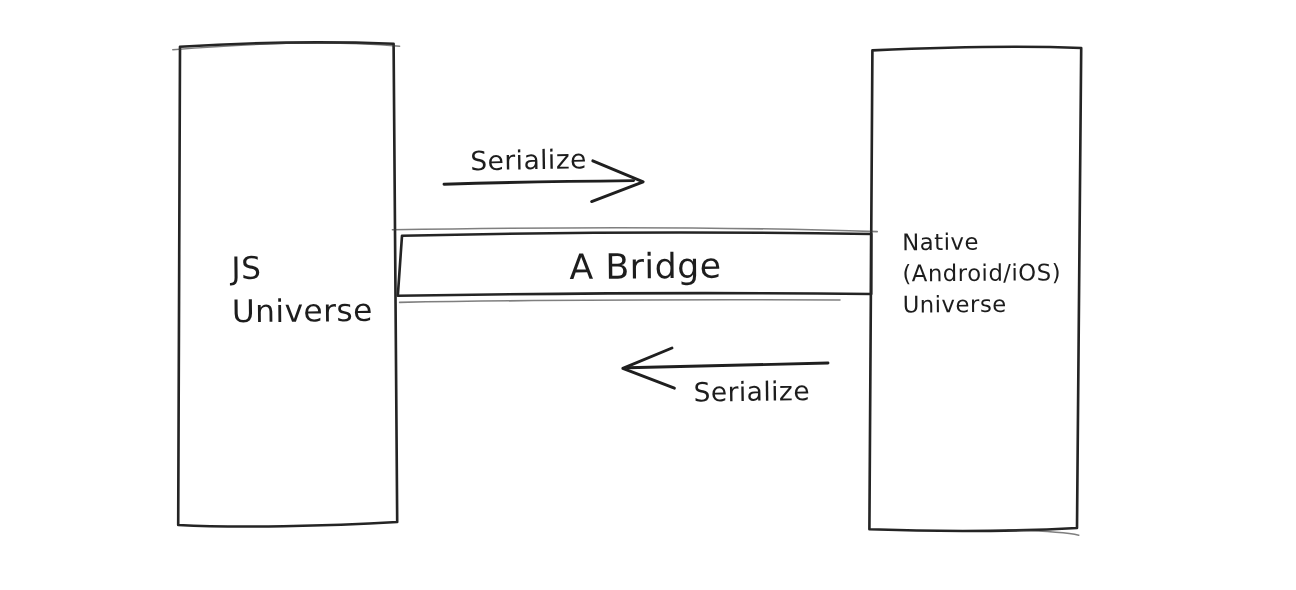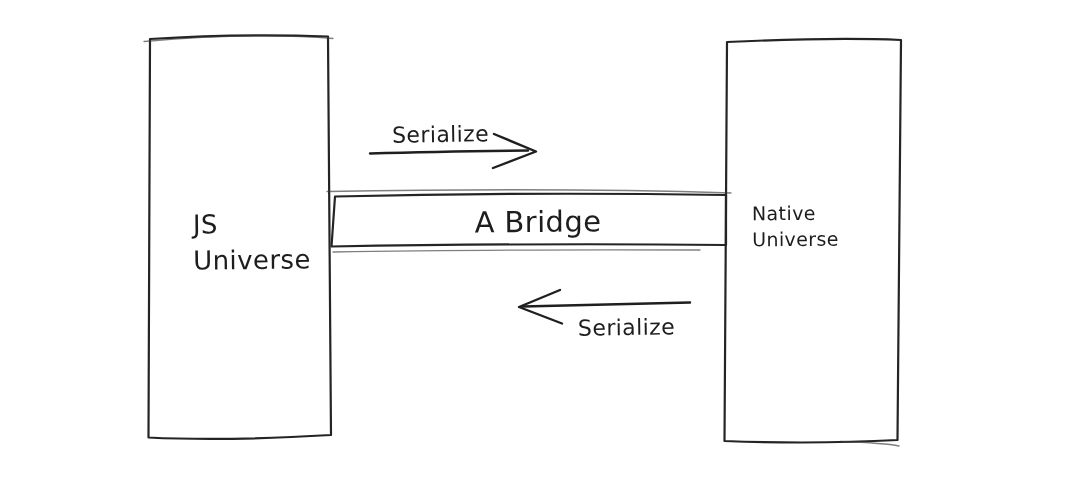--- a/index.html
+++ b/index.html
@@ -30,21 +30,21 @@
   }
   .box-label-left {
     left: 193px;
     top: 206px;
     font-size: 26px;
     line-height: 36px;
     transform: rotate(-0.6deg);
   }
   .box-label-right {
     left: 752px;
-    top: 200px;
+    top: 189px;
     font-size: 19px;
     line-height: 26px;
     transform: rotate(-0.4deg);
   }
   .bridge-label {
     left: 332px;
     top: 197px;
     width: 396px;
     height: 50px;
     display: flex;
@@ -123,20 +123,21 @@
     </g>
   </svg>
 
   <div class="label box-label-left">
     <div>JS</div>
     <div>Universe</div>
   </div>
 
   <div class="label box-label-right">
     <div>Native</div>
+    <div>(Android/iOS)</div>
     <div>Universe</div>
   </div>
 
   <div class="label bridge-label">A Bridge</div>
 
   <div class="label serialize-top">Serialize</div>
   <div class="label serialize-bottom">Serialize</div>
 
 </div>
 

